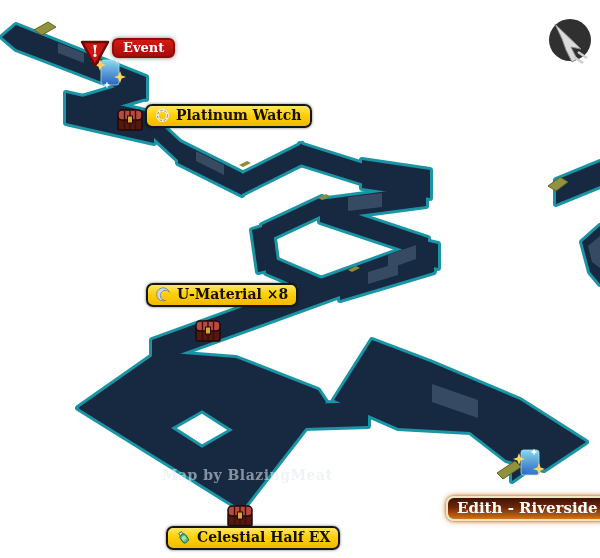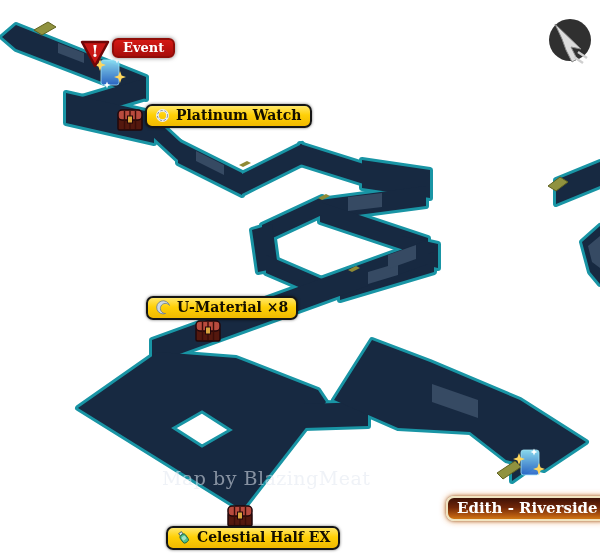--- a/index.html
+++ b/index.html
@@ -10,22 +10,22 @@
   .lbl-yellow{background:linear-gradient(180deg,#ffe76a 0%,#ffd007 45%,#f0b900 100%);
       border:2px solid #161616;border-radius:7px;color:#140f00;font-weight:bold;font-size:14px;
       padding:1px 8px;box-shadow:0 0 3px rgba(0,0,0,.55);display:flex;gap:6px;align-items:center;text-align:center;}
   .lbl-zone{background:linear-gradient(180deg,#3f1206 0%,#6f2608 45%,#b85c10 85%,#d07814 100%);
       border:2px solid #f1e4c0;border-radius:8px;color:#ffffff;font-weight:bold;font-size:15px;
       padding:1px 9px;box-shadow:0 0 6px rgba(220,110,20,.85), 0 0 3px rgba(0,0,0,.5);}
   .lbl-event{background:linear-gradient(180deg,#d41a14 0%,#a80d0b 100%);
       border:2px solid #8f0d08;border-radius:6px;color:#ffffff;font-weight:bold;font-size:13px;
       padding:0 9px;box-shadow:0 0 4px rgba(0,0,0,.5);}
   .icon{display:inline-flex;width:15px;height:15px;}
-  #watermark{position:absolute;left:162px;top:467px;font-size:19px;
-      color:rgba(225,232,240,.55);letter-spacing:.5px;z-index:4;}
+  #watermark{position:absolute;left:162px;top:467px;font-size:14px;
+      color:rgba(225,232,240,.55);letter-spacing:.5px;z-index:4;font-weight:bold;}
 </style>
 </head>
 <body>
 
 <div id="stage">
 
   <svg id="map-svg" width="600" height="558" viewBox="0 0 600 558">
     <defs>
       <linearGradient id="warpGrad" x1="0" y1="0" x2="0" y2="1">
         <stop offset="0" stop-color="#8fe2f6"></stop>
@@ -191,21 +191,21 @@
   <div class="lbl lbl-yellow" style="left:145px;top:104px;">
     <span class="icon">
       <svg width="15" height="15" viewBox="0 0 16 16">
         <circle cx="8" cy="8" r="5.4" fill="none" stroke="#eceef0" stroke-width="3"></circle>
         <circle cx="8" cy="8" r="5.4" fill="none" stroke="#7d848d" stroke-width="1" stroke-dasharray="2.5 2"></circle>
       </svg>
     </span>
     <span>Platinum Watch</span>
   </div>
 
-  <div class="lbl lbl-yellow" style="left:146px;top:296px;">
+  <div class="lbl lbl-yellow" style="left:146px;top:283px;">
     <span class="icon">
       <svg width="15" height="15" viewBox="0 0 16 16">
         <path d="M11.5,2.2 A7,7 0 1,0 13.8,11.5 A5.4,5.4 0 1,1 11.5,2.2 Z" fill="#cdd9e4" stroke="#6b7c8e" stroke-width=".8" transform="rotate(40 8 8)"></path>
       </svg>
     </span>
     <span>U-Material ×8</span>
   </div>
 
   <div class="lbl lbl-yellow" style="left:166px;top:526px;">
     <span class="icon">

